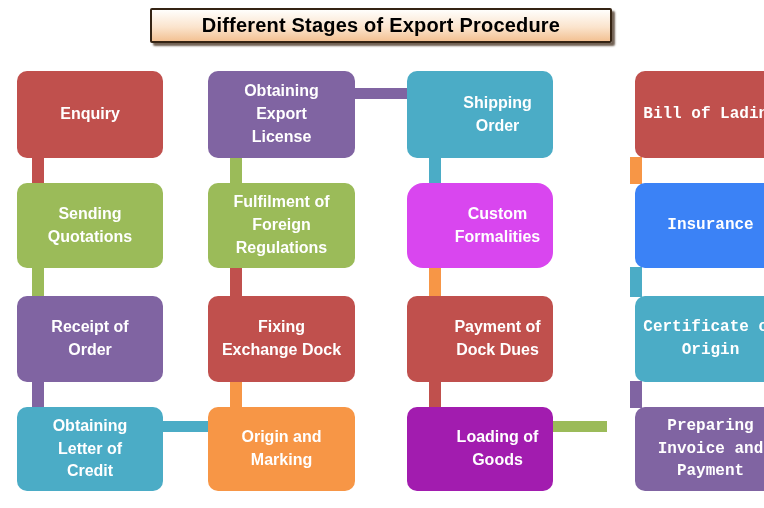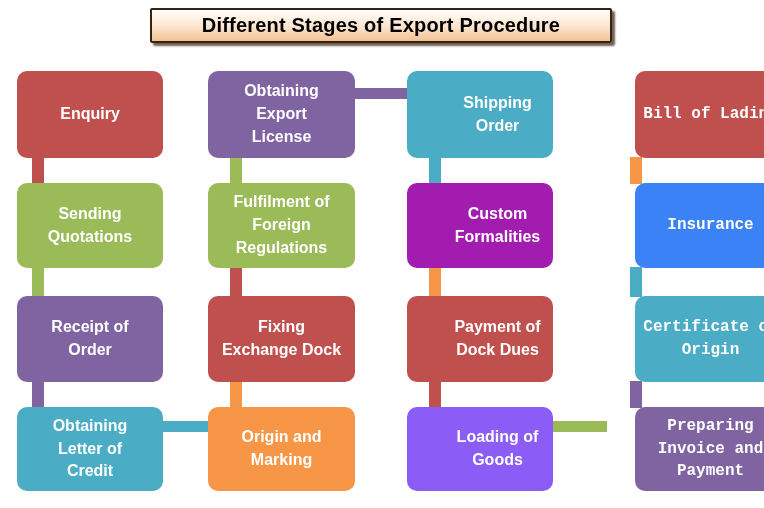--- a/index.html
+++ b/index.html
@@ -108,29 +108,29 @@
     </div>
   <div class="stage c2 r4" style="background-color: rgb(247, 150, 70);">
       <span>Origin and
 Marking</span>
     </div>
 
   <div class="stage c3 r1" style="background-color: rgb(75, 172, 198);">
       <span>Shipping
 Order</span>
     </div>
-  <div class="stage c3 r2" style="background-color: #a21caf;">
+  <div class="stage c3 r2" style="background-color: #d946ef; border-radius: 16px;">
       <span>Custom
 Formalities</span>
     </div>
   <div class="stage c3 r3" style="background-color: rgb(192, 80, 77);">
       <span>Payment of
 Dock Dues</span>
     </div>
-  <div class="stage c3 r4" style="background-color: #8b5cf6; align-items: center;">
+  <div class="stage c3 r4" style="background-color: #a21caf; align-items: center;">
       <span>Loading of
 Goods</span>
     </div>
 
   <div class="stage c4 r1" style="background-color: rgb(192, 80, 77);">
       <span>Bill of Lading</span>
     </div>
   <div class="stage c4 r2" style="background-color: #3b82f6;">
       <span>Insurance</span>
     </div>

